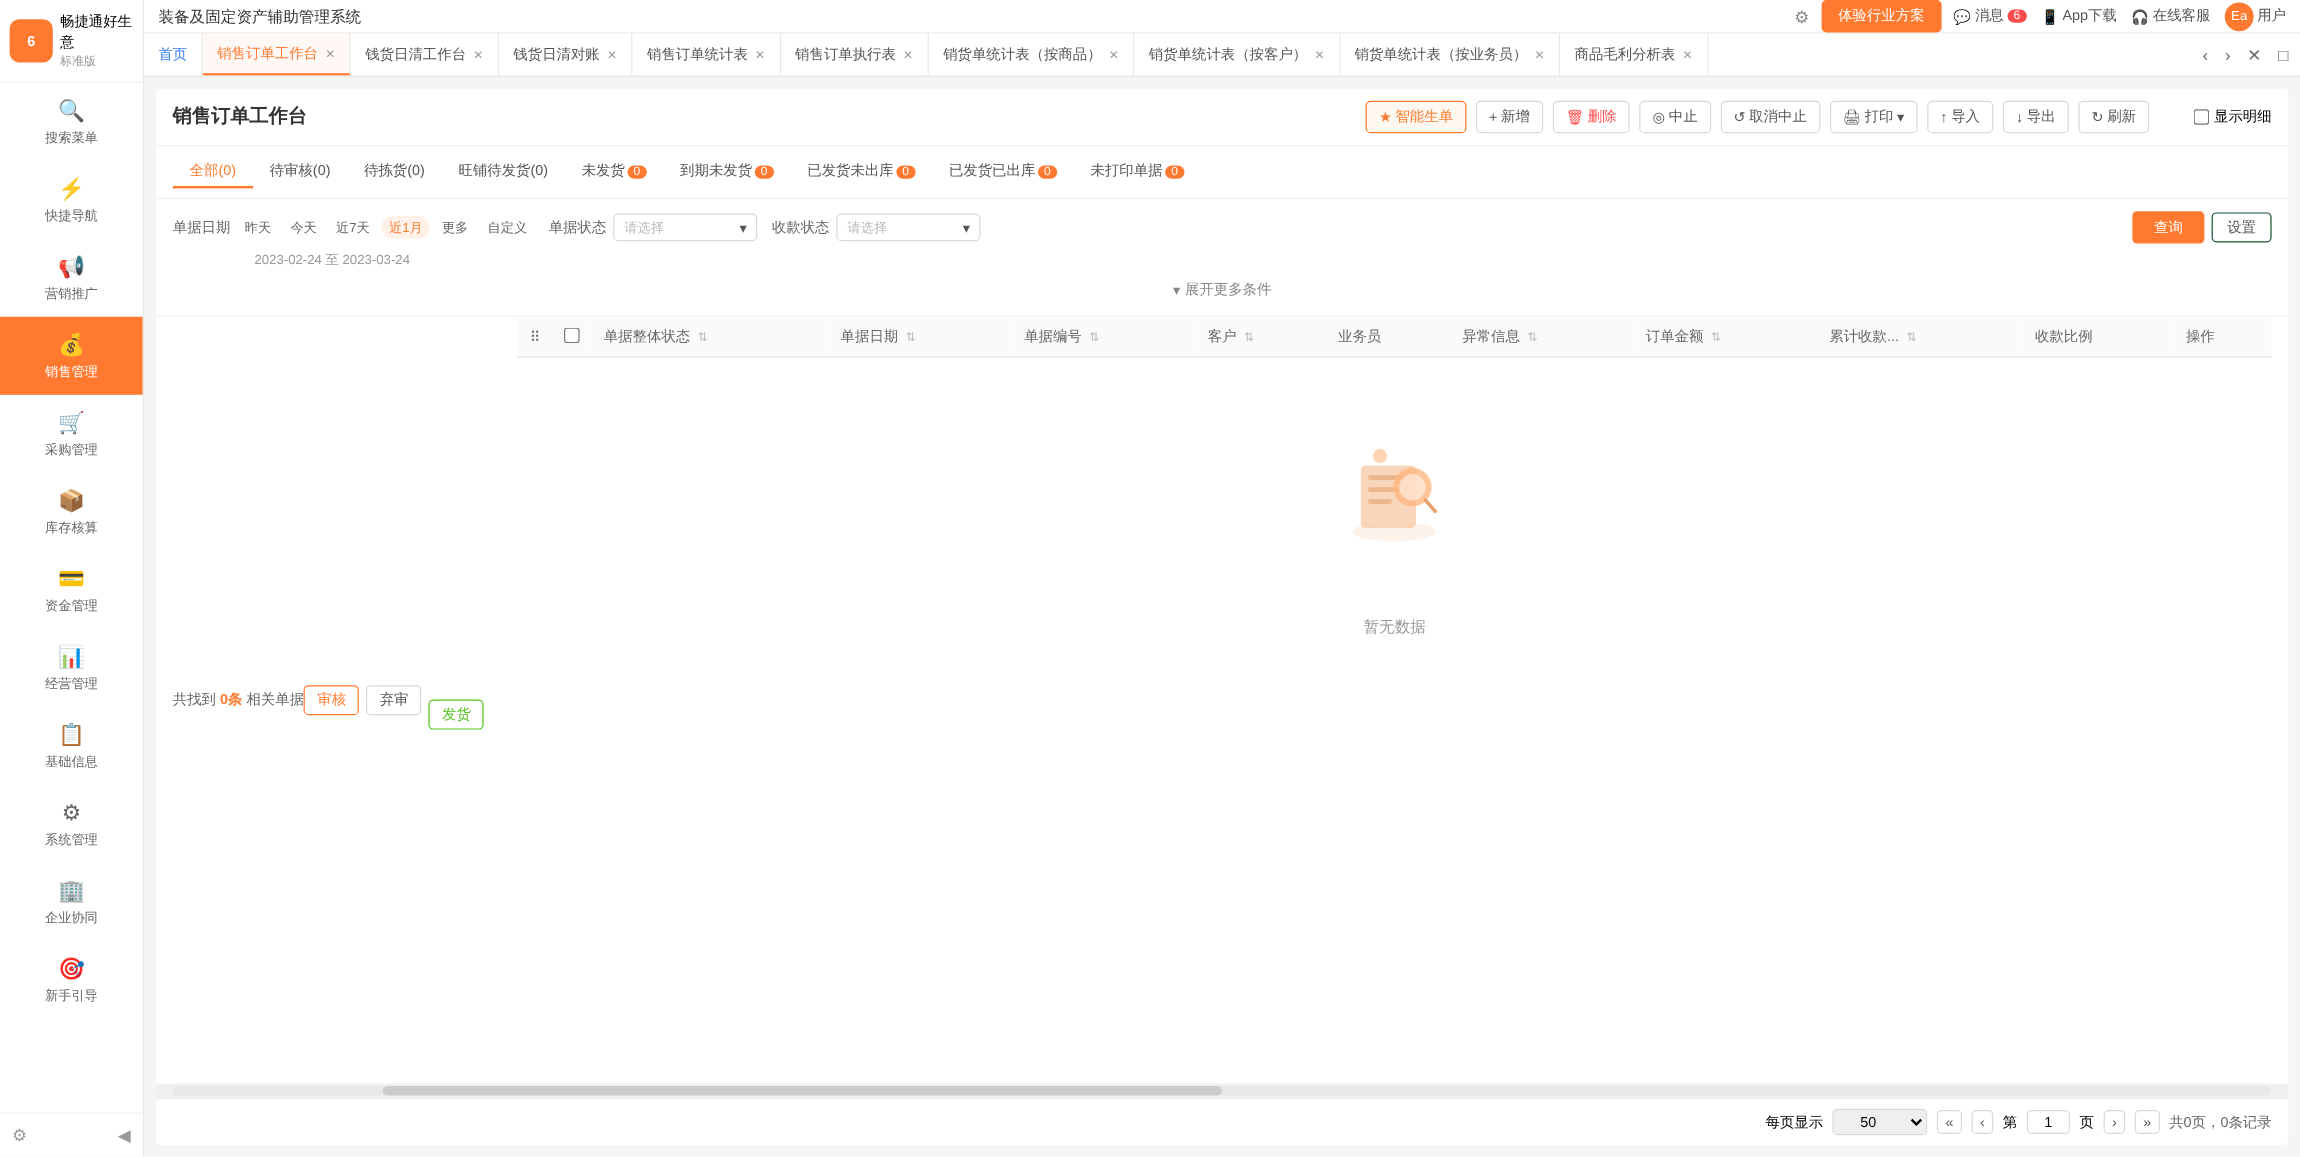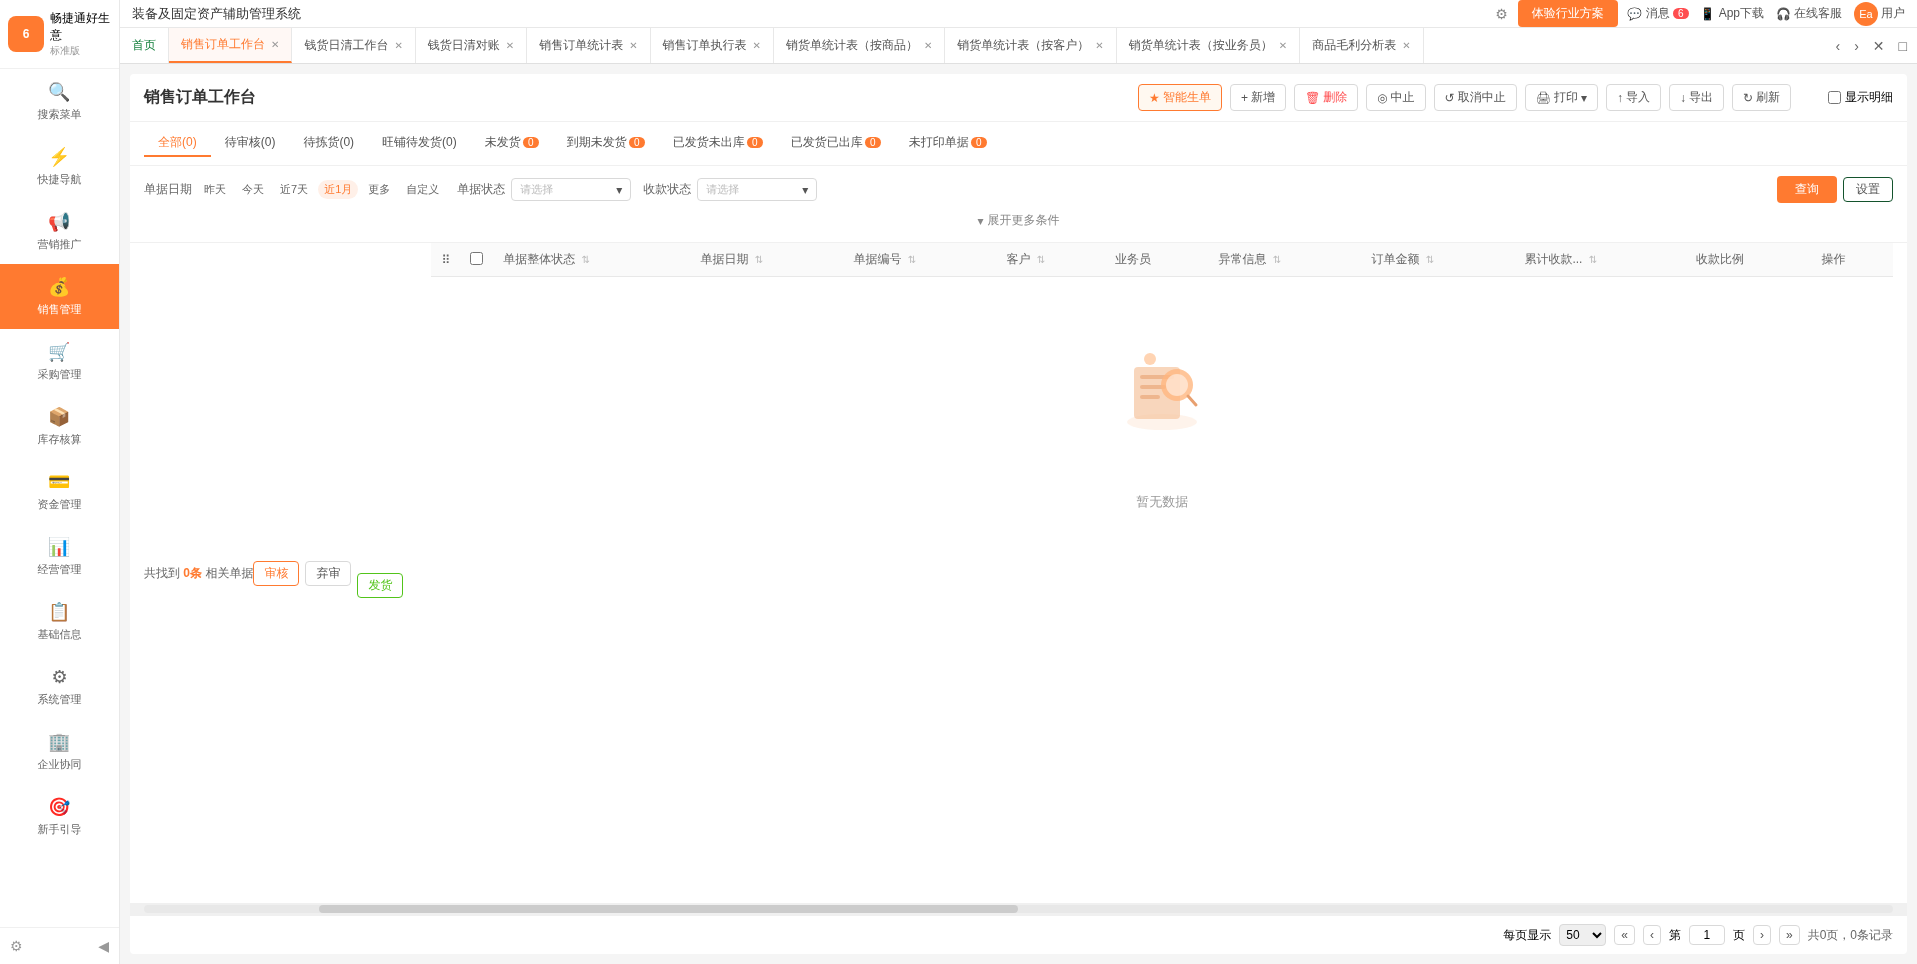--- a/index.html
+++ b/index.html
@@ -28,21 +28,21 @@
     .experience-btn { background: #ff7a30; color: white; border: none; padding: 5px 14px; border-radius: 4px; cursor: pointer; font-size: 12px; }
     .header-icon-btn { cursor: pointer; display: flex; align-items: center; gap: 3px; color: #555; }
     .badge { background: #ff4d4f; color: white; border-radius: 8px; padding: 0 4px; font-size: 10px; min-width: 16px; text-align: center; }
     .user-avatar { width: 24px; height: 24px; background: #ff7a30; border-radius: 50%; display: flex; align-items: center; justify-content: center; color: white; font-size: 11px; }
     .settings-icon { cursor: pointer; color: #888; font-size: 14px; }
 
     
     .tab-bar { background: #fff; border-bottom: 1px solid #e0e0e0; display: flex; align-items: center; height: 36px; overflow: hidden; }
     .tab { display: flex; align-items: center; padding: 0 12px; height: 100%; cursor: pointer; white-space: nowrap; color: #555; border-right: 1px solid #e8e8e8; font-size: 12px; gap: 4px; flex-shrink: 0; }
     .tab.active { background: #fff8f5; color: #ff7a30; border-bottom: 2px solid #ff7a30; }
-    .tab.home { color: #15803d; }
+    .tab.home { color: #3b82f6; }
     .tab-close { color: #999; font-size: 10px; cursor: pointer; margin-left: 2px; }
     .tab-nav { display: flex; align-items: center; margin-left: auto; padding: 0 4px; gap: 2px; flex-shrink: 0; }
     .tab-nav-btn { cursor: pointer; padding: 2px 6px; color: #666; font-size: 14px; }
 
     
     .page-content { flex: 1; overflow: hidden; display: flex; flex-direction: column; background: #f5f5f5; padding: 10px; }
 
     
     .workbench { background: #fff; border-radius: 4px; flex: 1; display: flex; flex-direction: column; overflow: hidden; }
 
@@ -92,21 +92,21 @@
     .th-checkbox { width: 30px; }
     .th-drag { width: 20px; }
 
     
     .empty-state { display: flex; flex-direction: column; align-items: center; justify-content: center; padding: 60px 0; flex: 1; gap: 44px; }
     .empty-img { width: 100px; height: 100px; position: relative; }
     .empty-text { color: #999; margin-top: 12px; font-size: 13px; }
 
     
     .pagination { padding: 8px 14px; display: flex; align-items: center; justify-content: flex-end; border-top: 1px solid #f0f0f0; gap: 8px; }
-    .page-size-select { border: 1px solid #d9d9d9; border-radius: 4px; padding: 2px 2px; font-size: 12px; }
+    .page-size-select { border: 1px solid #d9d9d9; border-radius: 4px; padding: 2px 18px; font-size: 12px; }
     .page-btn { cursor: pointer; padding: 2px 6px; color: #555; border: 1px solid #d9d9d9; border-radius: 4px; background: #fff; }
     .page-input { width: 36px; border: 1px solid #d9d9d9; border-radius: 4px; padding: 2px 4px; text-align: center; font-size: 12px; }
     .page-info { color: #666; }
 
     
     .scrollbar-area { height: 12px; background: #f0f0f0; padding: 2px 14px; }
     .scrollbar-track { height: 8px; background: #e8e8e8; border-radius: 4px; position: relative; }
     .scrollbar-thumb { height: 100%; width: 40%; background: #ccc; border-radius: 4px; position: absolute; left: 10%; }
   </style>
 </head>
@@ -359,20 +359,24 @@
             <span class="filter-label">收款状态</span>
             <div class="filter-select">
               <span style="color:#bbb;font-size:11px;">请选择</span>
               <span>▾</span>
             </div>
           </div>
           <div style="margin-left:auto;display:flex;gap:6px;align-items:center;">
             <button class="query-btn">查询</button>
             <button class="set-btn">设置</button>
           </div>
+        </div>
+        <div class="filter-row" style="margin-top:4px;">
+          <span style="width:56px;"></span>
+          <span class="date-range-text">2023-02-24 至 2023-03-24</span>
         </div>
         <div style="margin-top:6px;display:flex;justify-content:center;">
           <div class="expand-btn">
             <span>▾</span>
             <span>展开更多条件</span>
           </div>
         </div>
       </div>
 
       <div class="table-area">

